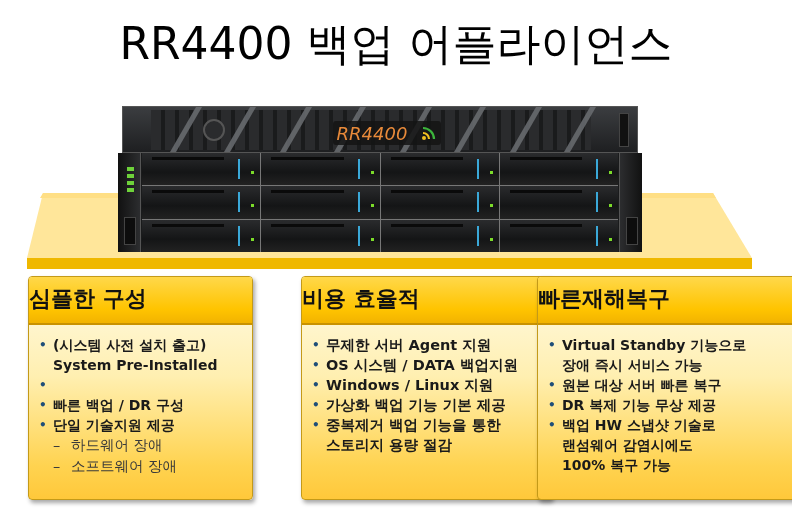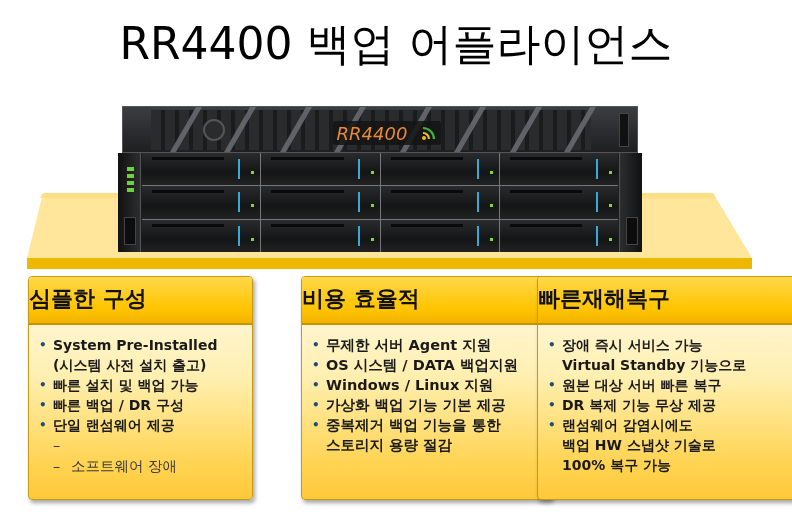--- a/index.html
+++ b/index.html
@@ -192,38 +192,38 @@
     </div>
   </div>
 </div>
 
 <div class="panel p1">
   <div class="panel-head">심플한 구성</div>
   <div class="panel-body">
     <div class="item">
       <span class="bullet">•</span>
       <div>
+        <div>(시스템 사전 설치 출고)</div>
         <div>System Pre-Installed</div>
-        <div>(시스템 사전 설치 출고)</div>
-      </div>
-    </div>
-    <div class="item">
-      <span class="bullet">•</span>
-      <div>빠른 설치 및 백업 가능</div>
+      </div>
+    </div>
+    <div class="item">
+      <span class="bullet">•</span>
     </div>
     <div class="item">
       <span class="bullet">•</span>
       <div>빠른 백업 / DR 구성</div>
     </div>
     <div class="item">
       <span class="bullet">•</span>
-      <div>단일 랜섬웨어 제공</div>
+      <div>단일 기술지원 제공</div>
     </div>
     <div class="sub">
       <span class="dash">–</span>
+      <div>하드웨어 장애</div>
     </div>
     <div class="sub">
       <span class="dash">–</span>
       <div>소프트웨어 장애</div>
     </div>
   </div>
 </div>
 
 <div class="panel p2">
   <div class="panel-head">비용 효율적</div>
@@ -253,34 +253,34 @@
     </div>
   </div>
 </div>
 
 <div class="panel p3">
   <div class="panel-head">빠른재해복구</div>
   <div class="panel-body">
     <div class="item">
       <span class="bullet">•</span>
       <div>
+        <div>Virtual Standby 기능으로</div>
         <div>장애 즉시 서비스 가능</div>
-        <div>Virtual Standby 기능으로</div>
       </div>
     </div>
     <div class="item">
       <span class="bullet">•</span>
       <div>원본 대상 서버 빠른 복구</div>
     </div>
     <div class="item">
       <span class="bullet">•</span>
       <div>DR 복제 기능 무상 제공</div>
     </div>
     <div class="item">
       <span class="bullet">•</span>
       <div>
+        <div>백업 HW 스냅샷 기술로</div>
         <div>랜섬웨어 감염시에도</div>
-        <div>백업 HW 스냅샷 기술로</div>
         <div>100% 복구 가능</div>
       </div>
     </div>
   </div>
 </div>
 
 </body></html>

